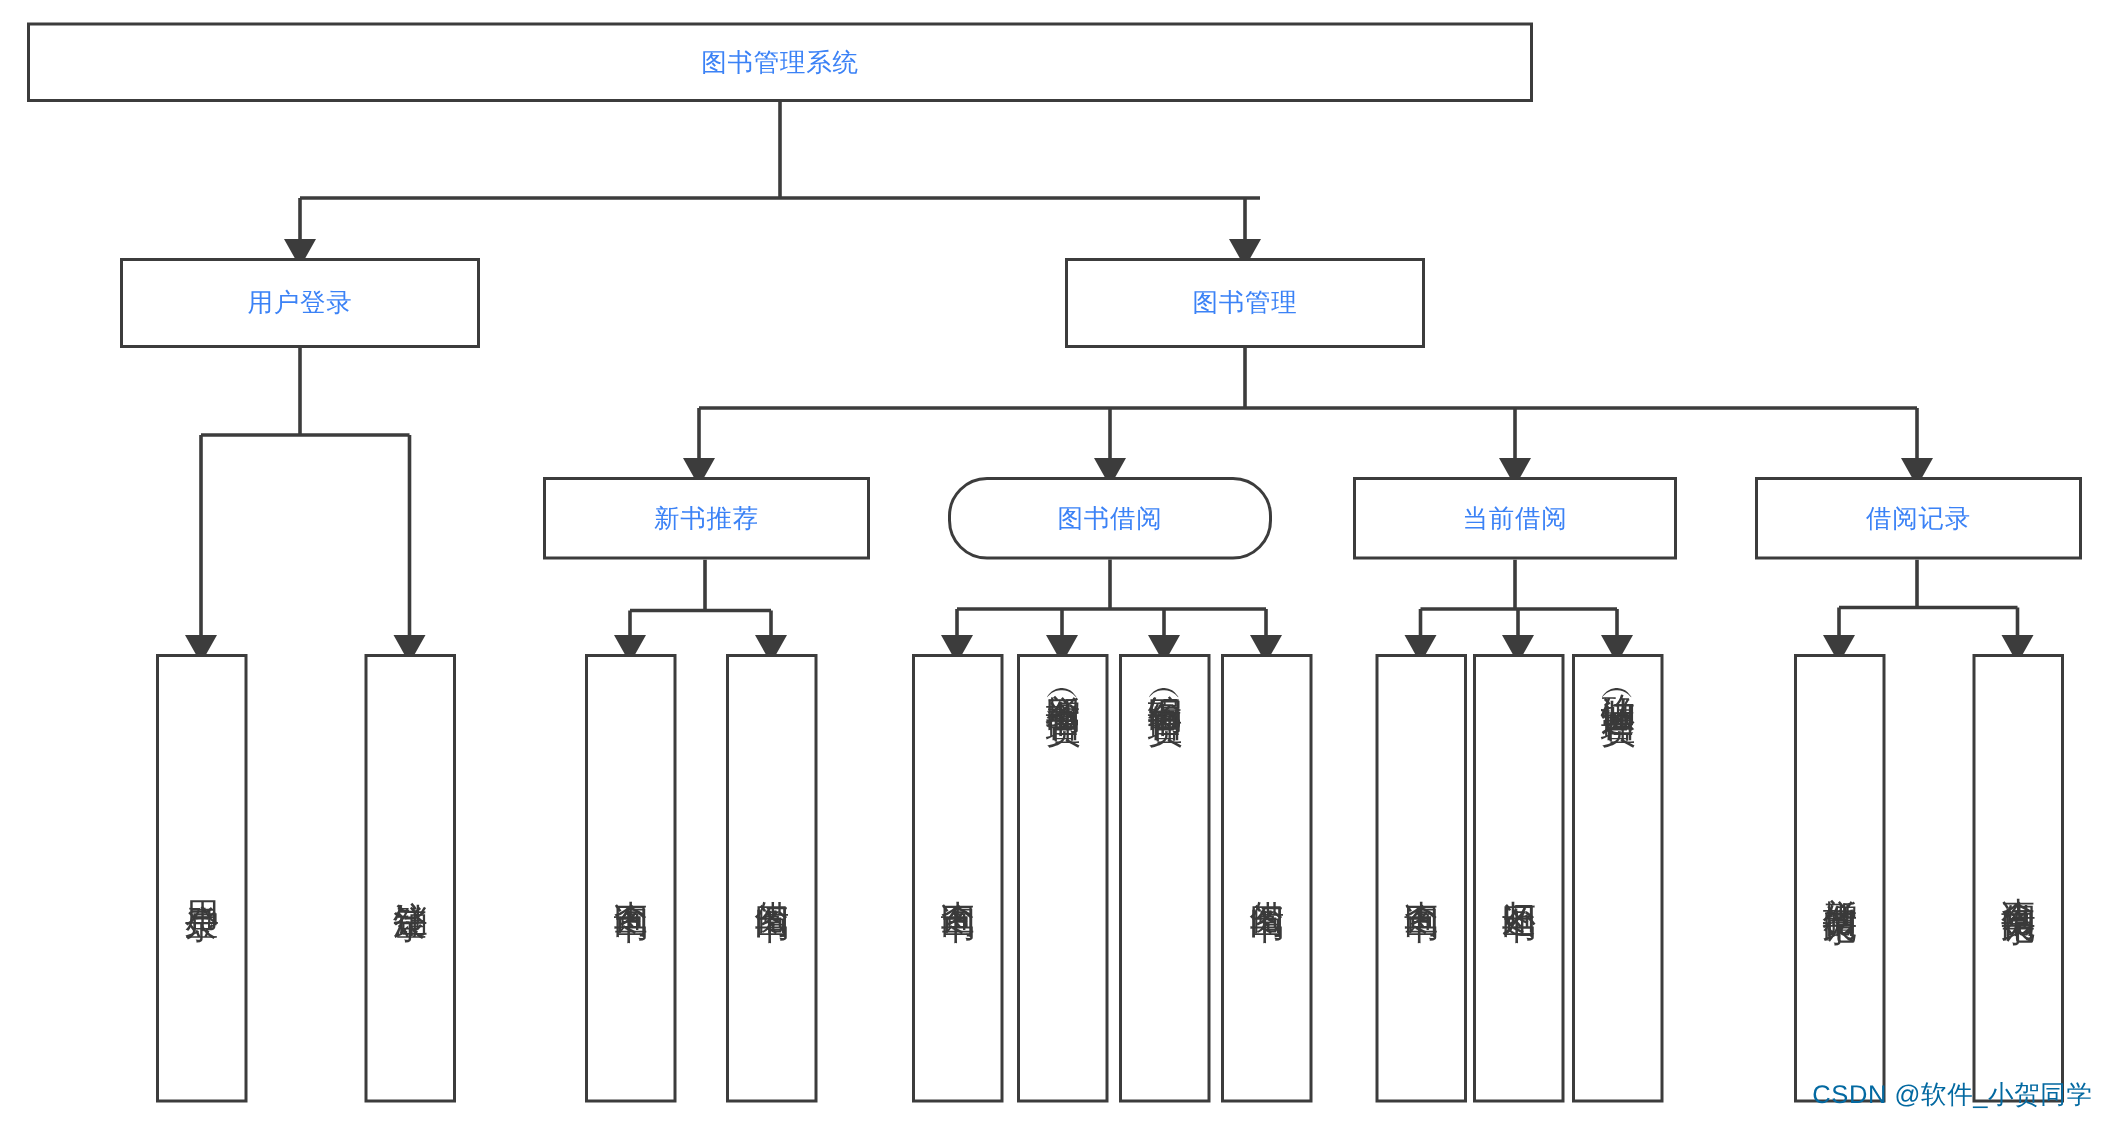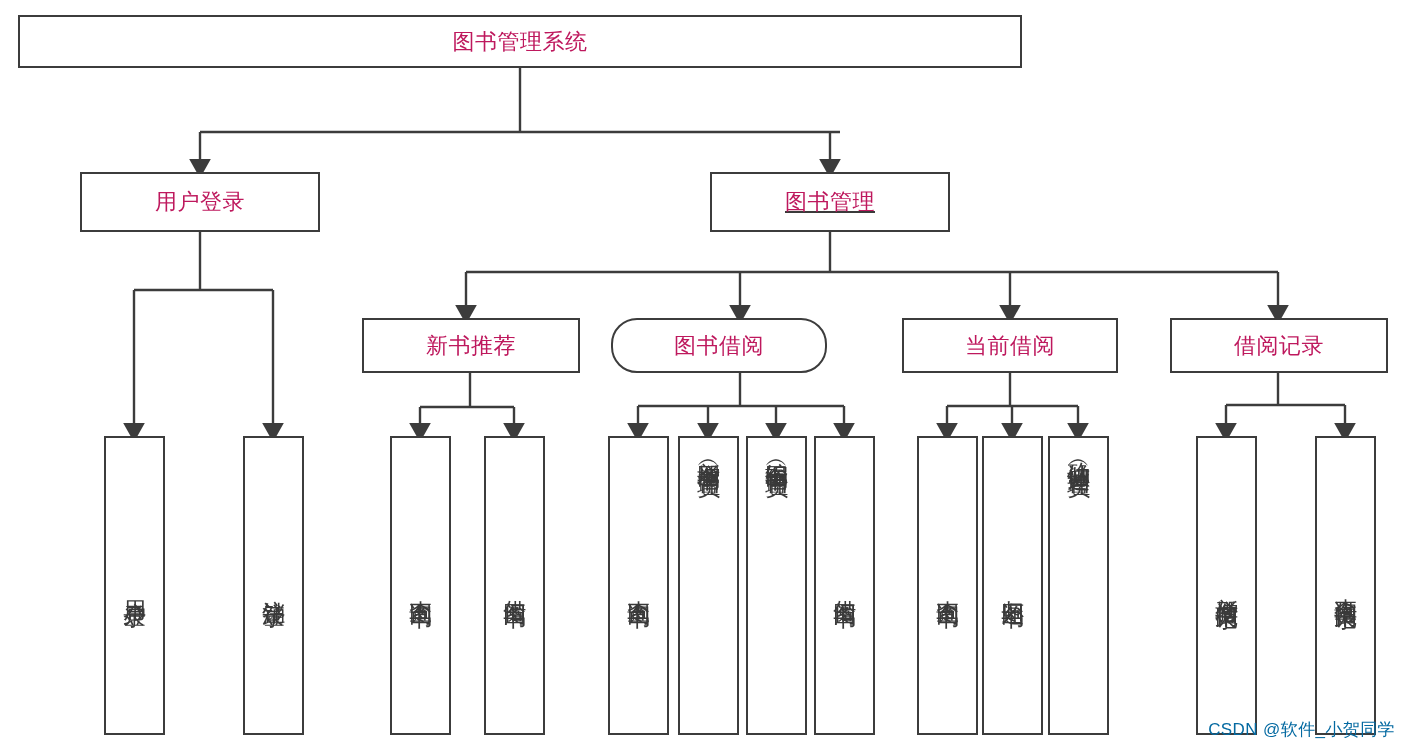--- a/index.html
+++ b/index.html
@@ -24,23 +24,23 @@
     position:absolute;
     box-sizing:border-box;
     background:#ffffff;
     border:2px solid #3c3c3c;
     display:flex;
     align-items:center;
     justify-content:center;
     z-index:2;
   }
   .node .lbl{
-    font-size:22px;
+    font-size:17px;
     line-height:1.15;
-    color:#be185d;
+    color:#3b82f6;
     letter-spacing:.5px;
     white-space:nowrap;
   }
   
   .leaf{
     position:absolute;
     box-sizing:border-box;
     background:#ffffff;
     border:2px solid #3c3c3c;
     display:flex;
@@ -126,29 +126,29 @@
   </svg>
 
   <div class="node" style="left:18px; top:15px; width:1004px; height:53px;">
     <span class="lbl">图书管理系统</span>
   </div>
 
   <div class="node" style="left:80px; top:172px; width:240px; height:60px;">
     <span class="lbl">用户登录</span>
   </div>
 
-  <div class="node" style="left:710px; top:172px; width:240px; height:60px;text-decoration:underline;">
+  <div class="node" style="left:710px; top:172px; width:240px; height:60px;">
     <span class="lbl">图书管理</span>
   </div>
 
   <div class="node" style="left:362px; top:318px; width:218px; height:55px;">
     <span class="lbl">新书推荐</span>
   </div>
 
-  <div class="node" style="left:611px; top:318px; width:216px; height:55px;border-radius:26px;">
+  <div class="node" style="left:632px; top:318px; width:216px; height:55px;border-radius:26px;">
     <span class="lbl">图书借阅</span>
   </div>
 
   <div class="node" style="left:1170px; top:318px; width:218px; height:55px;">
     <span class="lbl">借阅记录</span>
   </div>
 
   <div class="node" style="left:902px; top:318px; width:216px; height:55px;">
     <span class="lbl">当前借阅</span>
   </div>

